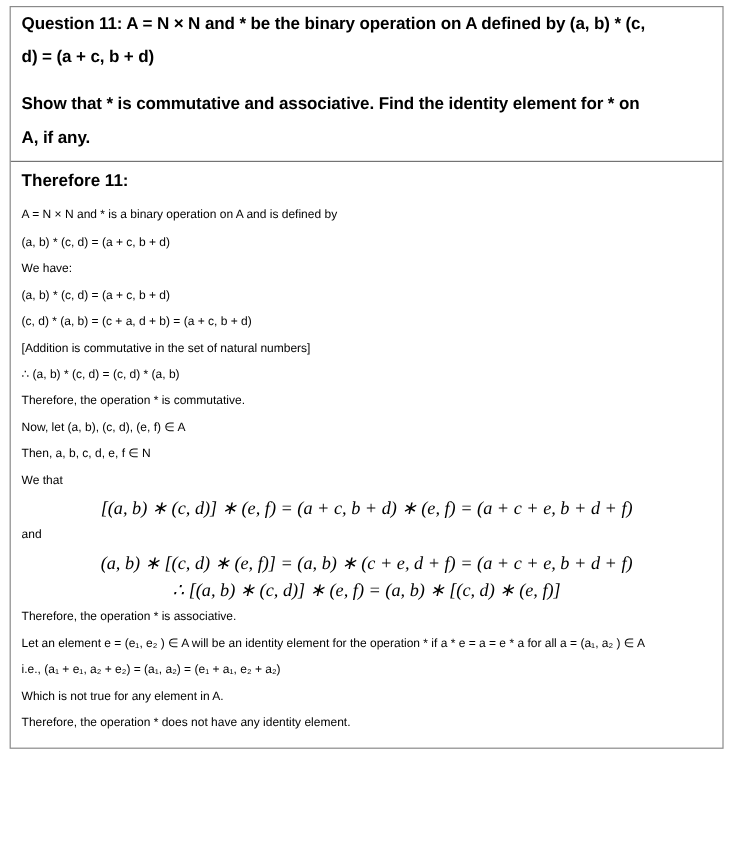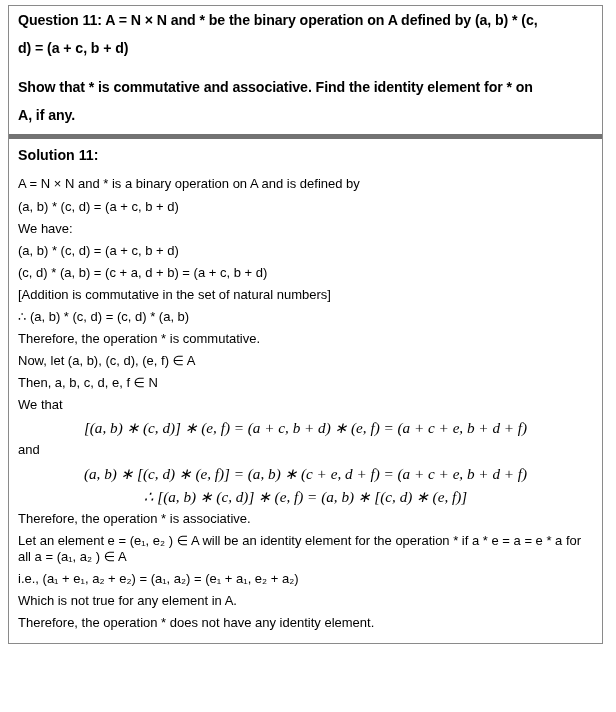--- a/index.html
+++ b/index.html
@@ -20,21 +20,21 @@
     position: absolute;
     left: 8px;
     top: 5px;
     width: 595px;
     border: 1px solid #8a8a8a;
     background: #ffffff;
   }
 
   .question-cell {
     padding: 7px 9px 9px 9px;
-    border-bottom: 5px solid #737373;
+    border-bottom: 1px solid #737373;
   }
 
   .solution-cell {
     padding: 6px 9px 6px 9px;
   }
 
   .q-line {
     font-weight: bold;
     font-size: 14.2px;
     line-height: 15px;
@@ -46,21 +46,21 @@
   .q-line.cont { margin-bottom: 24px; }
 
   .sol-head {
     font-weight: bold;
     font-size: 14.2px;
     line-height: 16px;
     margin: 2px 0 13px 0;
   }
 
   .s-line {
-    font-size: 13px;
+    font-size: 10px;
     line-height: 16px;
     margin: 0 0 7px 0;
     white-space: nowrap;
   }
 
   .s-line.tight { margin-bottom: 6px; }
 
   .s-line.math {
     font-family: "Liberation Serif", serif;
     font-style: italic;
@@ -81,21 +81,21 @@
 <div class="doc-table">
 
   <div class="question-cell">
     <p class="q-line">Question 11: A = N × N and * be the binary operation on A defined by (a, b) * (c,</p>
     <p class="q-line cont">d) = (a + c, b + d)</p>
     <p class="q-line">Show that * is commutative and associative. Find the identity element for * on</p>
     <p class="q-line last">A, if any.</p>
   </div>
 
   <div class="solution-cell">
-    <p class="sol-head">Solution 11:</p>
+    <p class="sol-head">Therefore 11:</p>
 
     <p class="s-line">A = N × N and * is a binary operation on A and is defined by</p>
     <p class="s-line tight">(a, b) * (c, d) = (a + c, b + d)</p>
     <p class="s-line tight">We have:</p>
     <p class="s-line tight">(a, b) * (c, d) = (a + c, b + d)</p>
     <p class="s-line tight">(c, d) * (a, b) = (c + a, d + b) = (a + c, b + d)</p>
     <p class="s-line tight">[Addition is commutative in the set of natural numbers]</p>
     <p class="s-line tight">∴ (a, b) * (c, d) = (c, d) * (a, b)</p>
     <p class="s-line tight">Therefore, the operation * is commutative.</p>
     <p class="s-line tight">Now, let (a, b), (c, d), (e, f) ∈ A</p>

